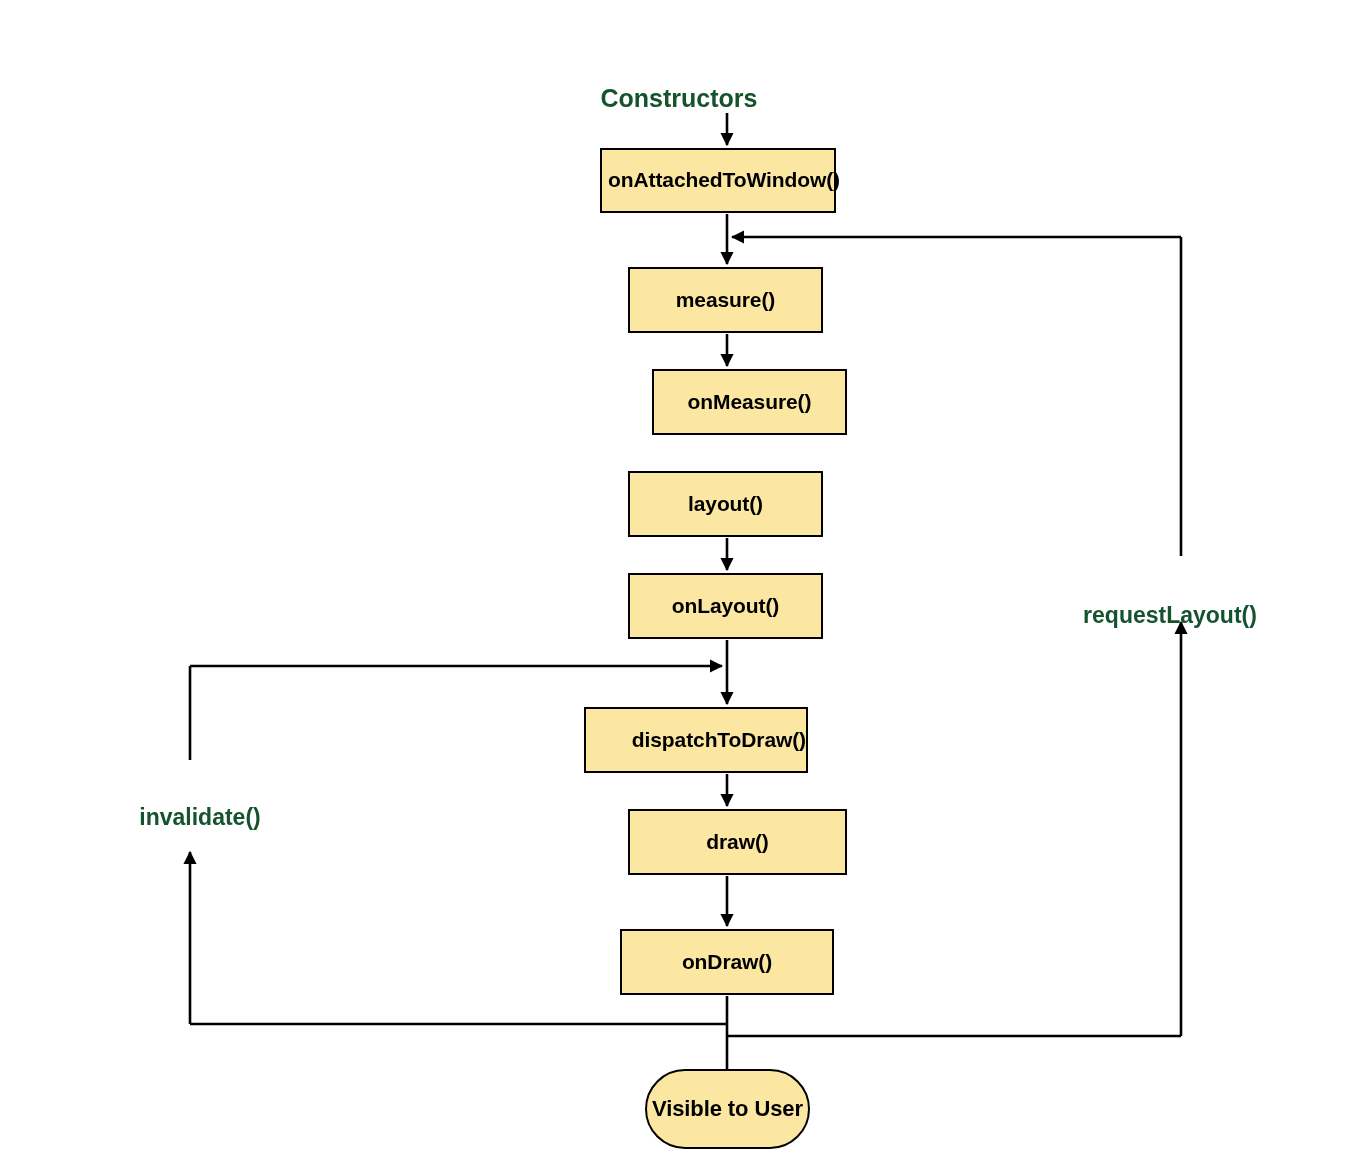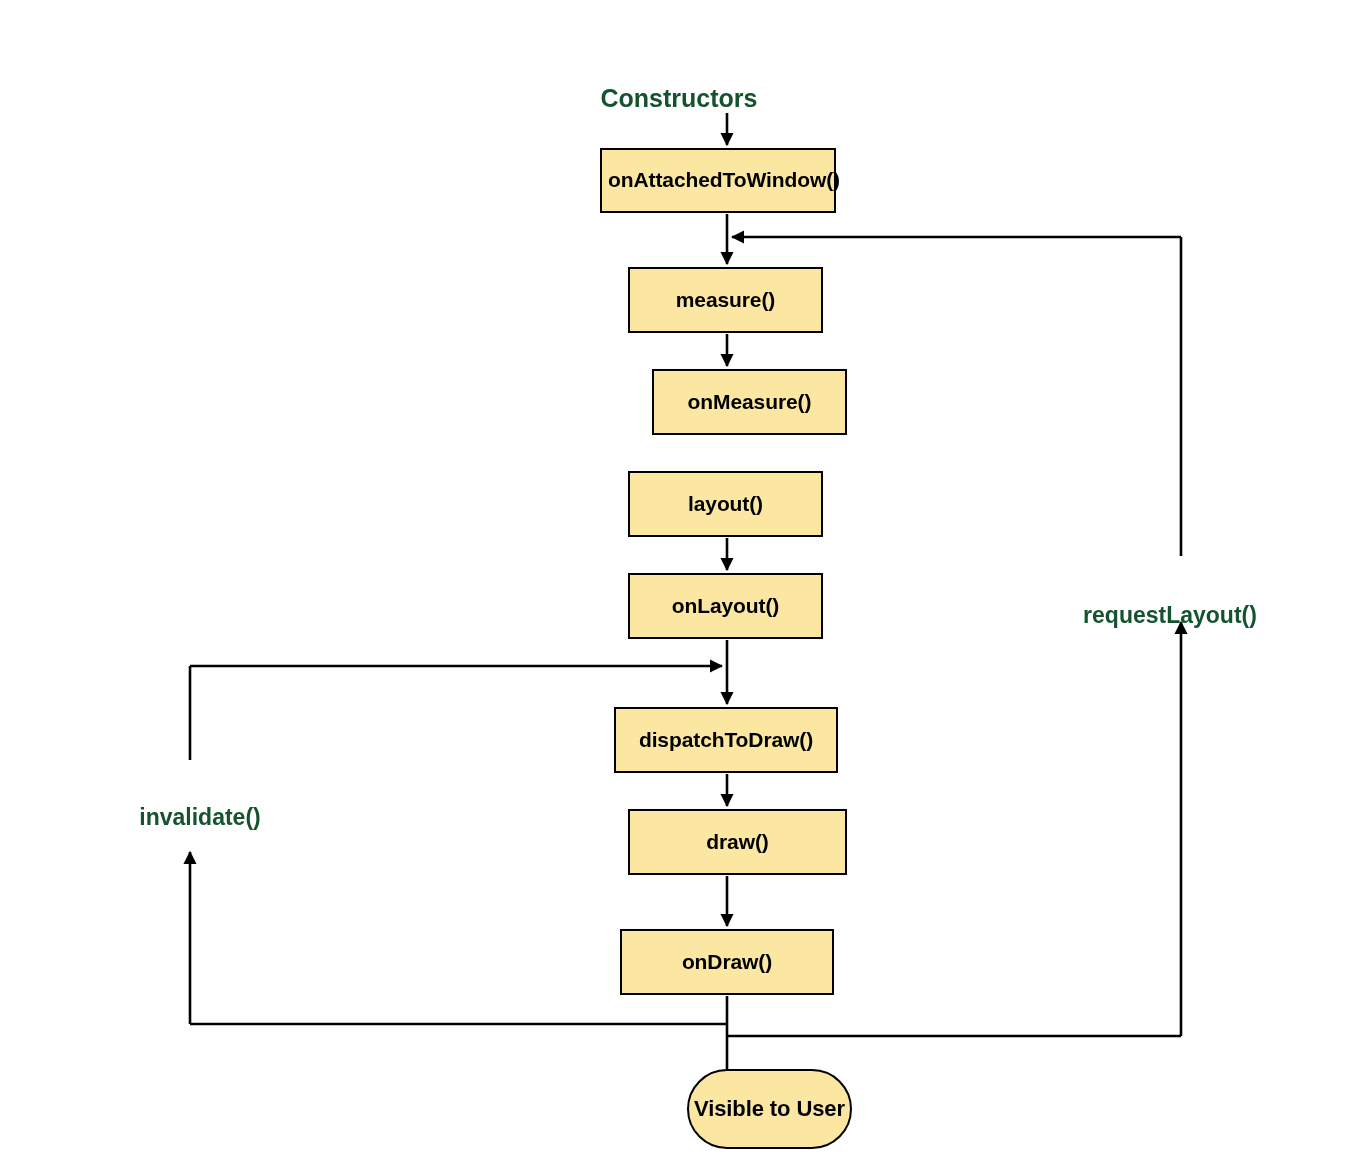--- a/index.html
+++ b/index.html
@@ -39,21 +39,20 @@
     font-size: 21px;
     line-height: 1.18;
     text-align: center;
     white-space: nowrap;
     letter-spacing: -0.1px;
   }
   .node.rounded {
     border-radius: 40px;
     white-space: normal;
     font-size: 22px;
-    margin-left: 42px;
   }
   .node.overflow {
     white-space: nowrap;
     overflow: visible;
   }
   .free-label {
     position: absolute;
     color: #14532d;
     font-weight: bold;
     font-size: 23px;
@@ -121,21 +120,21 @@
   </div>
 
   <div class="node" style="left:628px; top:471px; width:195px; height:66px;">
     <span>layout()</span>
   </div>
 
   <div class="node" style="left:628px; top:573px; width:195px; height:66px;">
     <span>onLayout()</span>
   </div>
 
-  <div class="node" style="left:614px; top:707px; width:224px; height:66px;">
+  <div class="node" style="left:584px; top:707px; width:224px; height:66px;justify-content:flex-end;">
     <span>dispatchToDraw()</span>
   </div>
 
   <div class="node" style="left:628px; top:809px; width:219px; height:66px;">
     <span>draw()</span>
   </div>
 
   <div class="node" style="left:620px; top:929px; width:214px; height:66px;">
     <span>onDraw()</span>
   </div>

